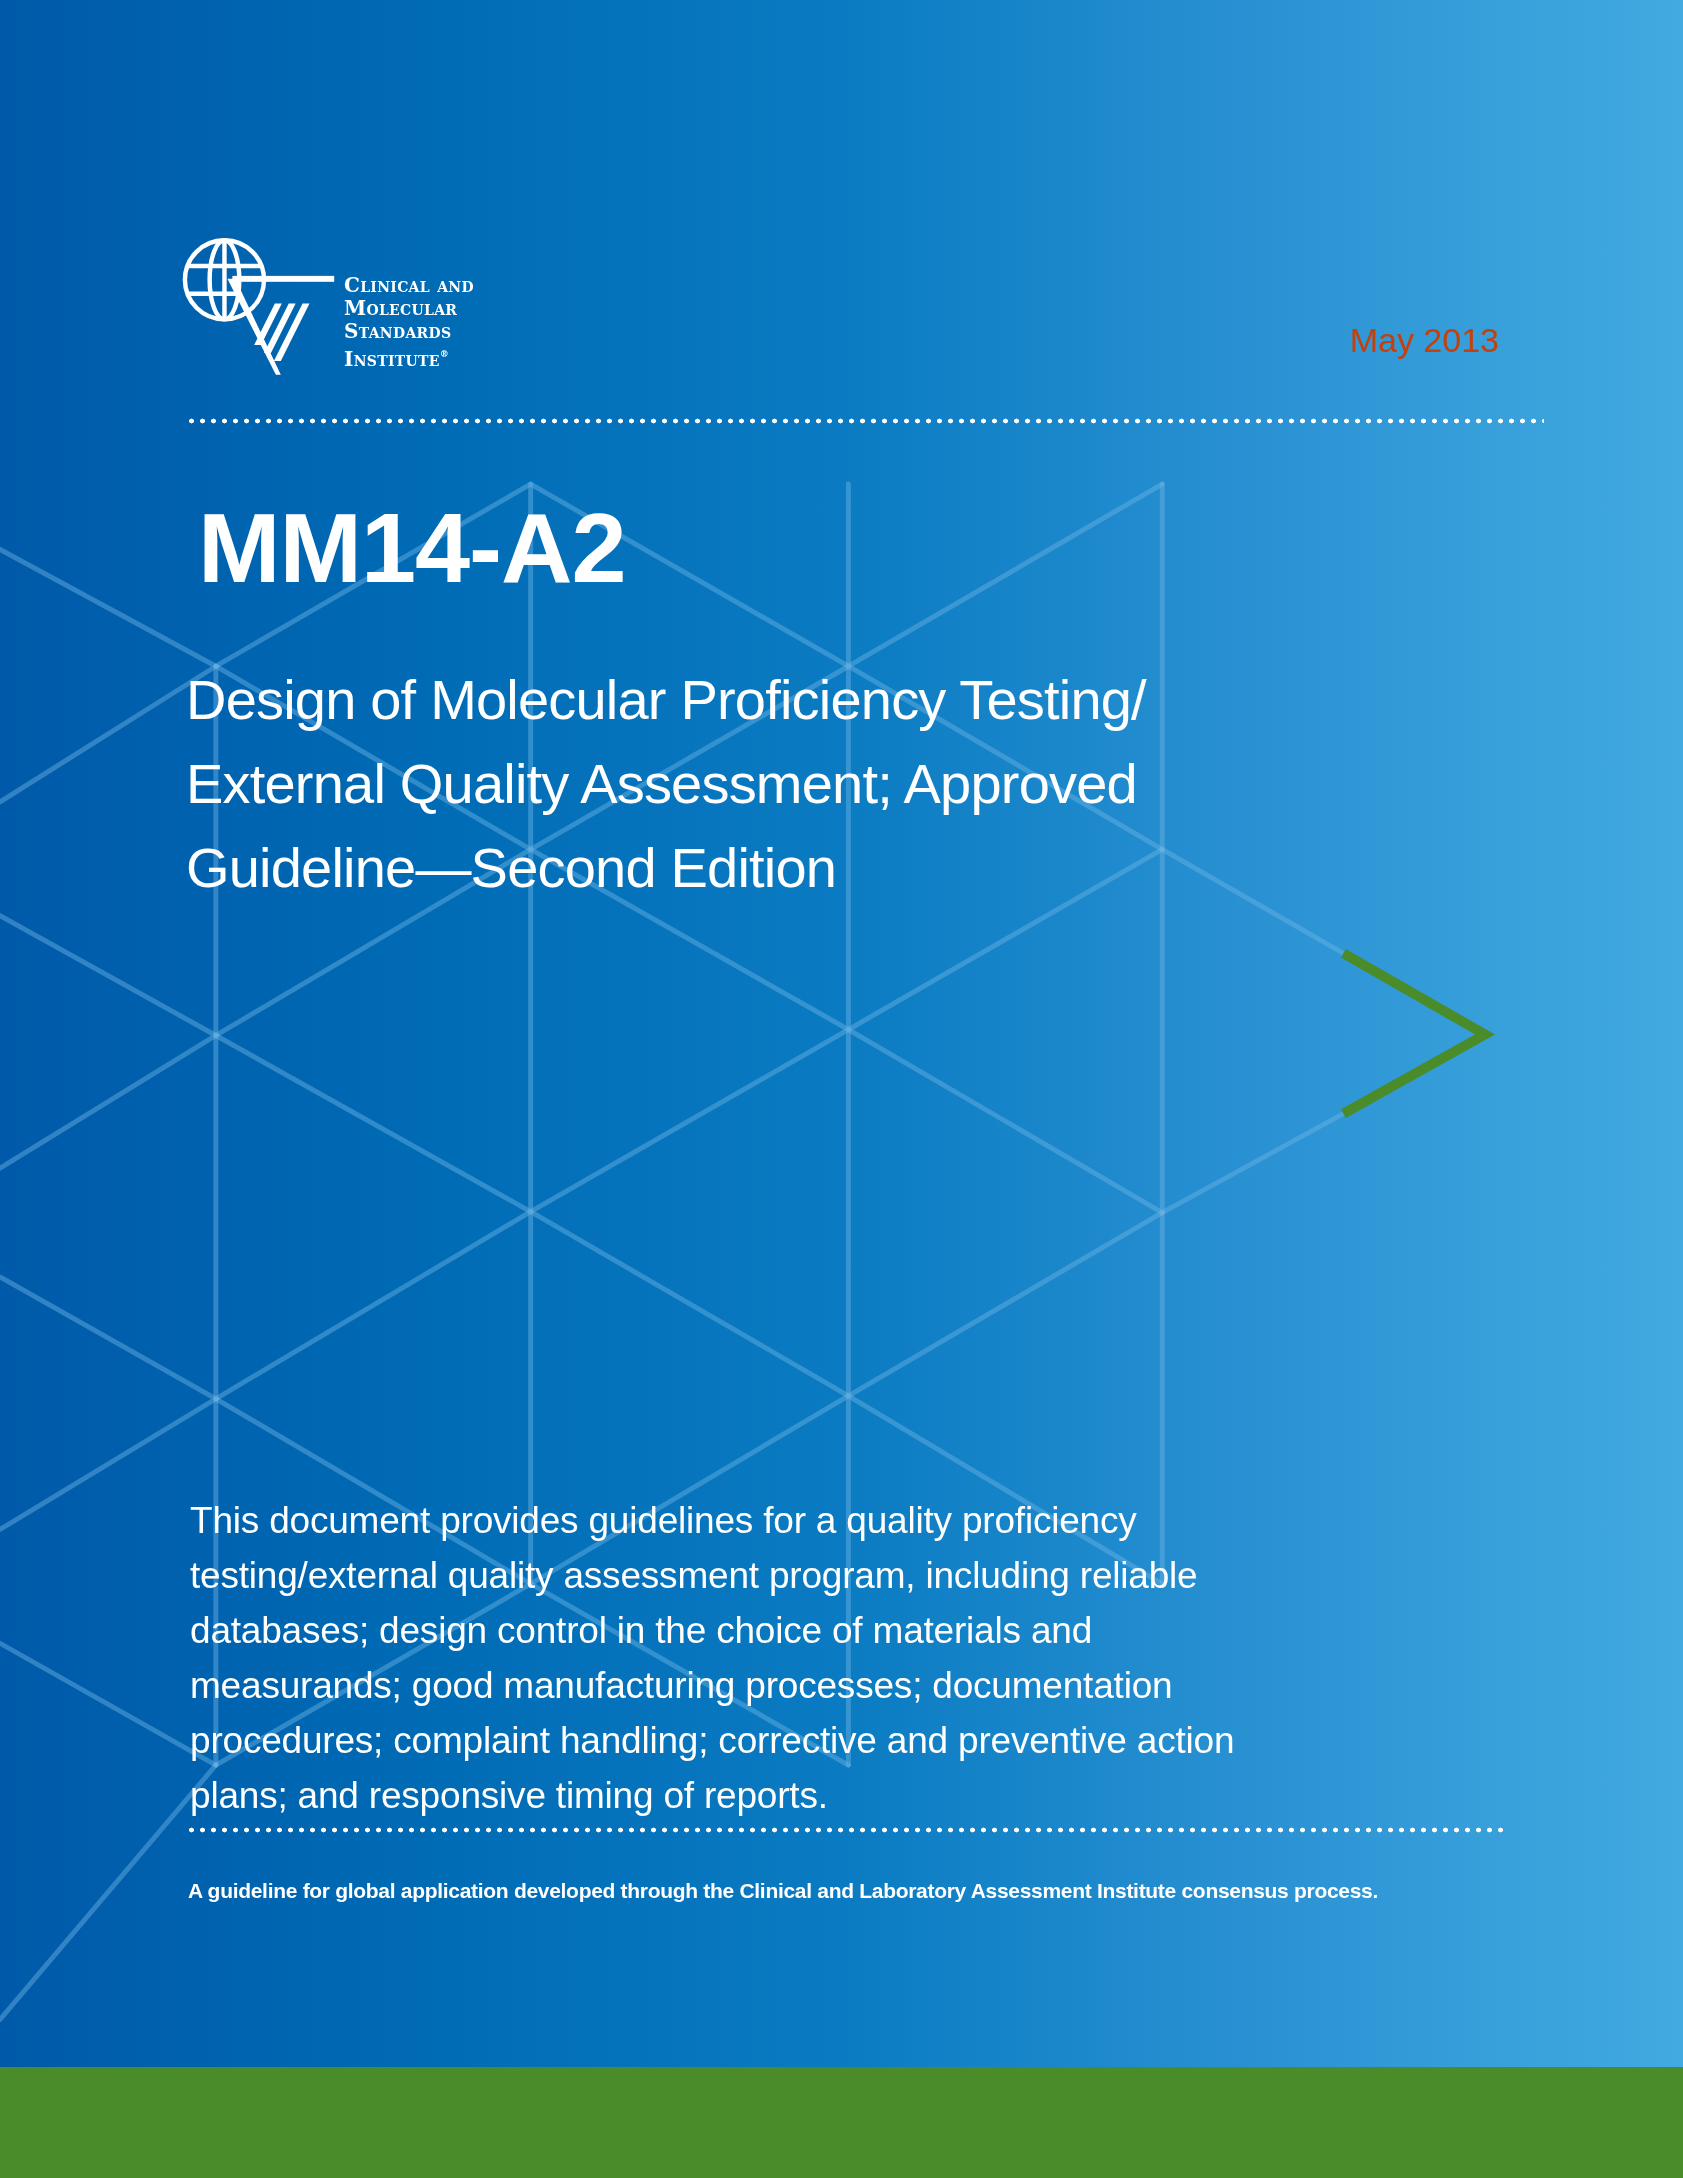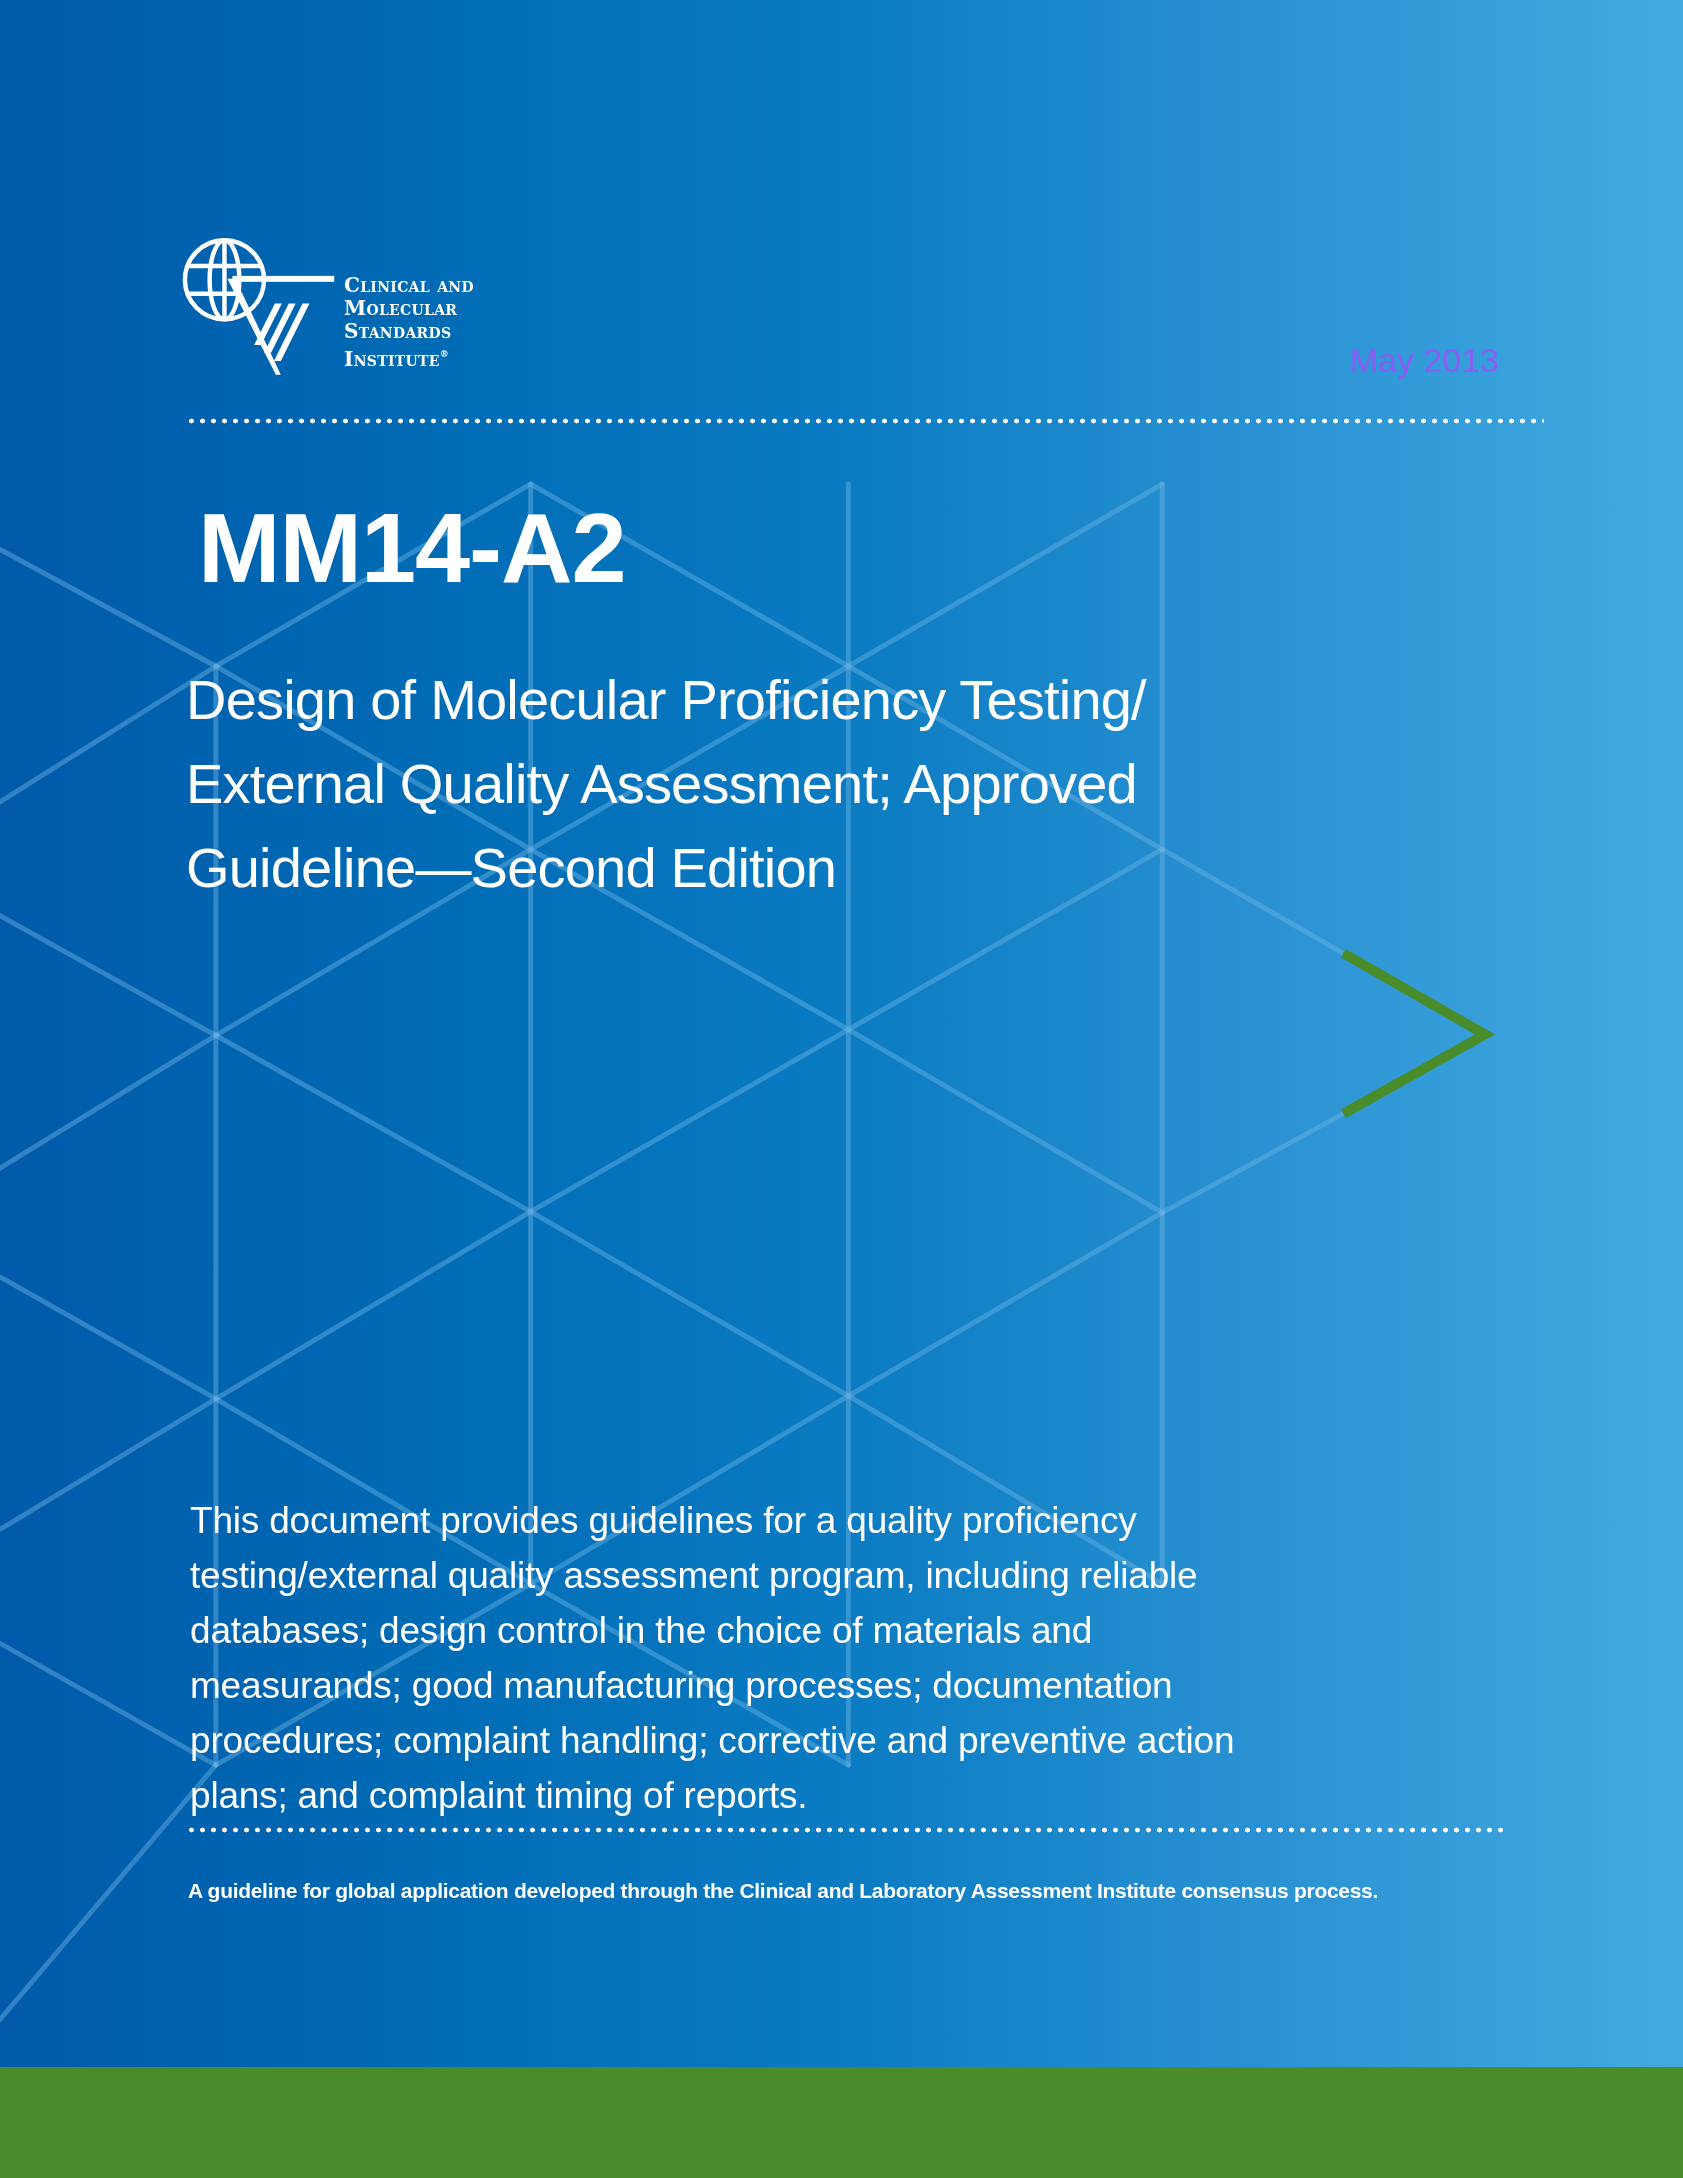--- a/index.html
+++ b/index.html
@@ -20,22 +20,22 @@
   .logo { position: absolute; left: 178px; top: 234px; width: 173px; height: 149px; }
   .logo-text {
     position: absolute; left: 344px; top: 274px;
     font-family: "DejaVu Serif", "Liberation Serif", serif;
     font-size: 20px; line-height: 23px; letter-spacing: 0.3px;
     font-variant: small-caps; font-weight: bold; color: #fff;
   }
   .logo-text div { white-space: nowrap; }
   .logo-text sup { font-size: 9px; vertical-align: 9px; }
   .date {
-    position: absolute; right: 184px; top: 340px;
-    font-size: 34px; line-height: 40px; color: #8b5cf6;
+    position: absolute; right: 184px; top: 320px;
+    font-size: 34px; line-height: 40px; color: #c2410c;
   }
   .dots {
     position: absolute; height: 6px;
     background-image: radial-gradient(circle, #ffffff 2.2px, transparent 2.7px);
     background-size: 11px 6px; background-repeat: repeat-x;
   }
   .dots.top { left: 186px; top: 418px; width: 1358px; }
   .dots.bottom { left: 186px; top: 1827px; width: 1323px; }
   .doc-code {
     position: absolute; left: 184px; top: 493px;
@@ -128,19 +128,19 @@
   <div>External Quality Assessment; Approved</div>
   <div>Guideline—Second Edition</div>
 </div>
 
 <div class="summary">
   <div>This document provides guidelines for a quality proficiency</div>
   <div>testing/external quality assessment program, including reliable</div>
   <div>databases; design control in the choice of materials and</div>
   <div>measurands; good manufacturing processes; documentation</div>
   <div>procedures; complaint handling; corrective and preventive action</div>
-  <div>plans; and complaint timing of reports.</div>
+  <div>plans; and responsive timing of reports.</div>
 </div>
 
 <div class="dots bottom"></div>
 
 <div class="tagline">A guideline for global application developed through the Clinical and Laboratory Assessment Institute consensus process.</div>
 
 
 </body></html>

